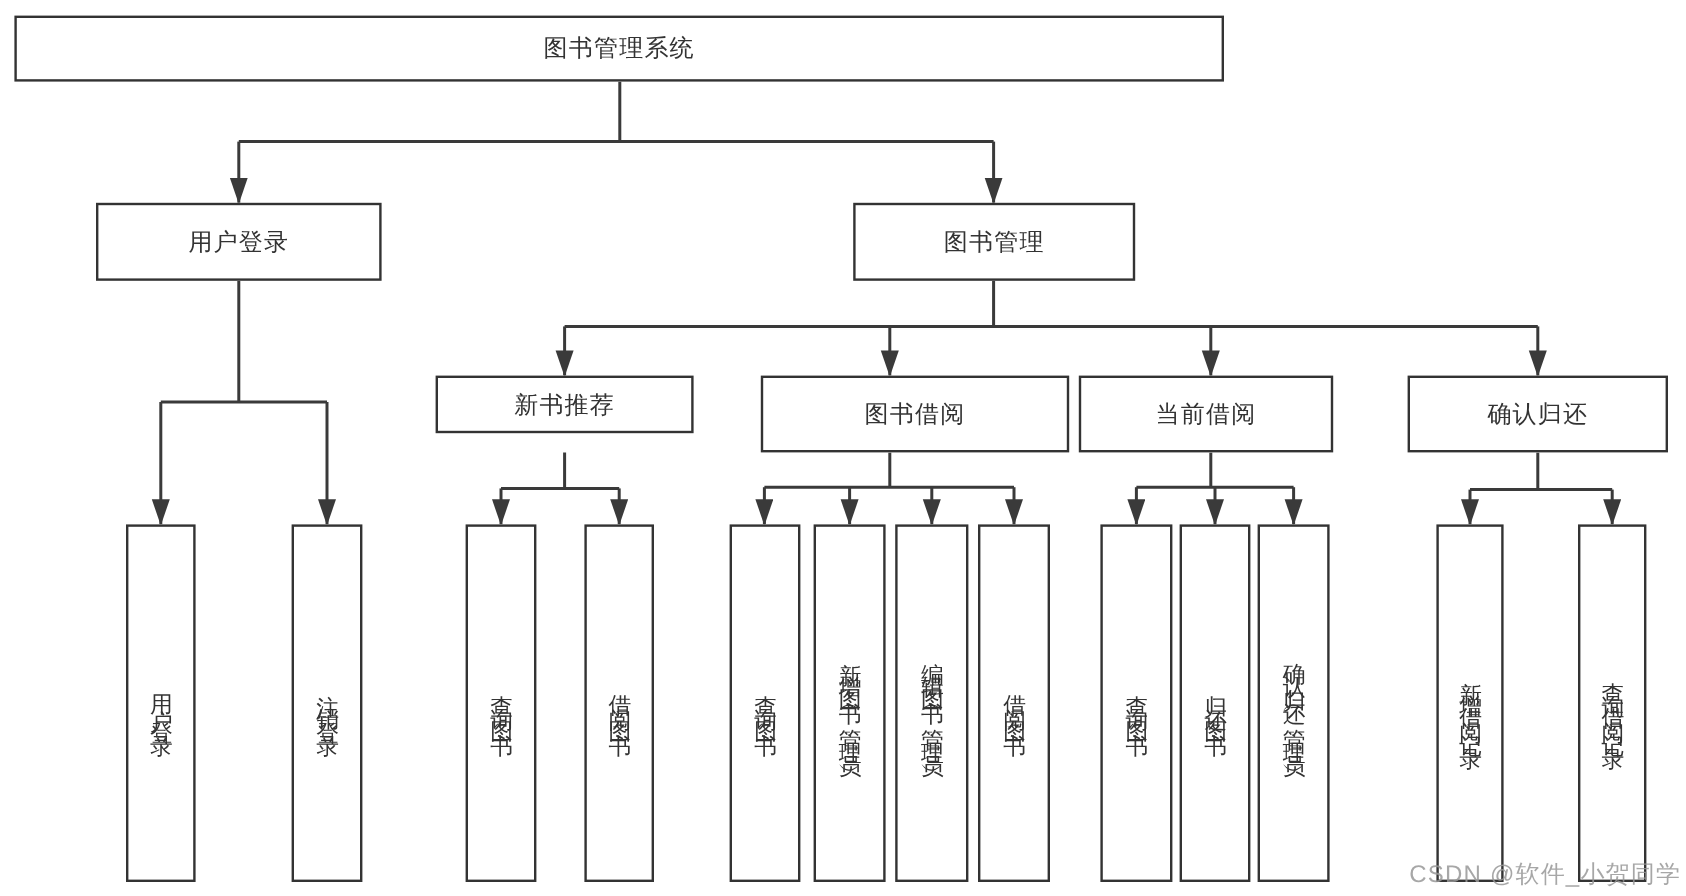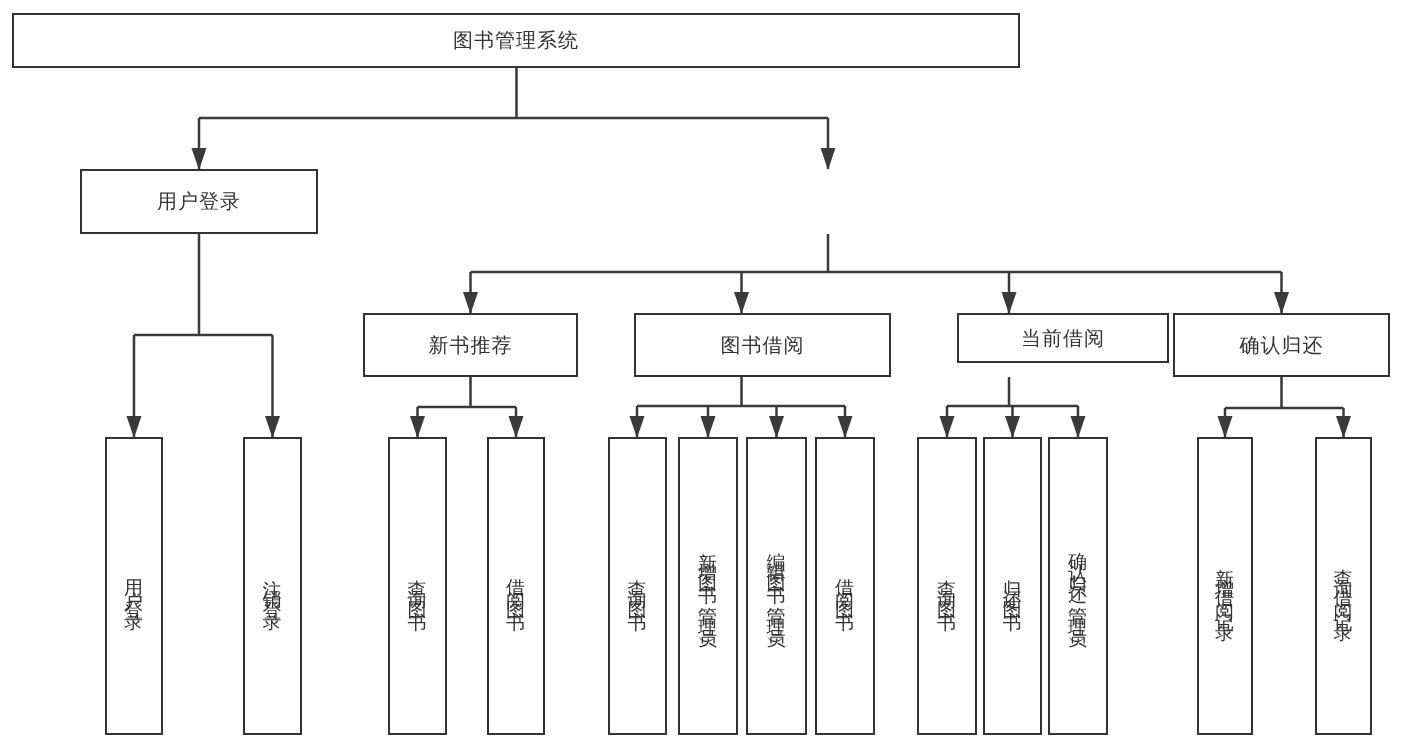--- a/index.html
+++ b/index.html
@@ -109,38 +109,40 @@
     <line class="arrow-line" x1="1012.5" y1="406" x2="1012.5" y2="437" marker-end="url(#arrowhead)"></line>
     <line class="arrow-line" x1="1078" y1="406" x2="1078" y2="437" marker-end="url(#arrowhead)"></line>
 
     <line class="arrow-line" x1="1225" y1="408" x2="1225" y2="437" marker-end="url(#arrowhead)"></line>
     <line class="arrow-line" x1="1343.5" y1="408" x2="1343.5" y2="437" marker-end="url(#arrowhead)"></line>
   </svg>
 
   <div class="box h" style="left:12px; top:13px; width:1008px; height:55px;">图书管理系统</div>
 
   <div class="box h" style="left:80px; top:169px; width:238px; height:65px;">用户登录</div>
+  <div class="box h" style="left:711px; top:169px; width:235px; height:65px;">图书管理</div>
 
-  <div class="box h" style="left:363px; top:313px; width:215px; height:64px;">新书推荐</div>
+  <div class="box h" style="left:363px; top:313px; width:215px; height:48px;">新书推荐</div>
   <div class="box h" style="left:634px; top:313px; width:257px; height:64px;">图书借阅</div>
-  <div class="box h" style="left:957px; top:313px; width:212px; height:50px;">当前借阅</div>
+  <div class="box h" style="left:899px; top:313px; width:212px; height:64px;">当前借阅</div>
   <div class="box h" style="left:1173px; top:313px; width:217px; height:64px;">确认归还</div>
 
   <div class="box v" style="left:105px; top:437px; width:58px; height:298px;">用户登录</div>
   <div class="box v" style="left:243px; top:437px; width:59px; height:298px;">注销登录</div>
 
   <div class="box v" style="left:388px; top:437px; width:59px; height:298px;">查询图书</div>
   <div class="box v" style="left:487px; top:437px; width:58px; height:298px;">借阅图书</div>
 
   <div class="box v" style="left:608px; top:437px; width:59px; height:298px;">查询图书</div>
   <div class="box v" style="left:678px; top:437px; width:60px; height:298px;">新增图书（管理员）</div>
   <div class="box v" style="left:746px; top:437px; width:61px; height:298px;">编辑图书（管理员）</div>
   <div class="box v" style="left:815px; top:437px; width:60px; height:298px;">借阅图书</div>
 
   <div class="box v" style="left:917px; top:437px; width:60px; height:298px;">查询图书</div>
   <div class="box v" style="left:983px; top:437px; width:59px; height:298px;">归还图书</div>
   <div class="box v" style="left:1048px; top:437px; width:60px; height:298px;">确认归还（管理员）</div>
 
   <div class="box v" style="left:1197px; top:437px; width:56px; height:298px;">新增借阅记录</div>
   <div class="box v" style="left:1315px; top:437px; width:57px; height:298px;">查询借阅记录</div>
 
+  <div class="watermark">CSDN @软件_小贺同学</div>
 
 </div>
 
 </body></html>

